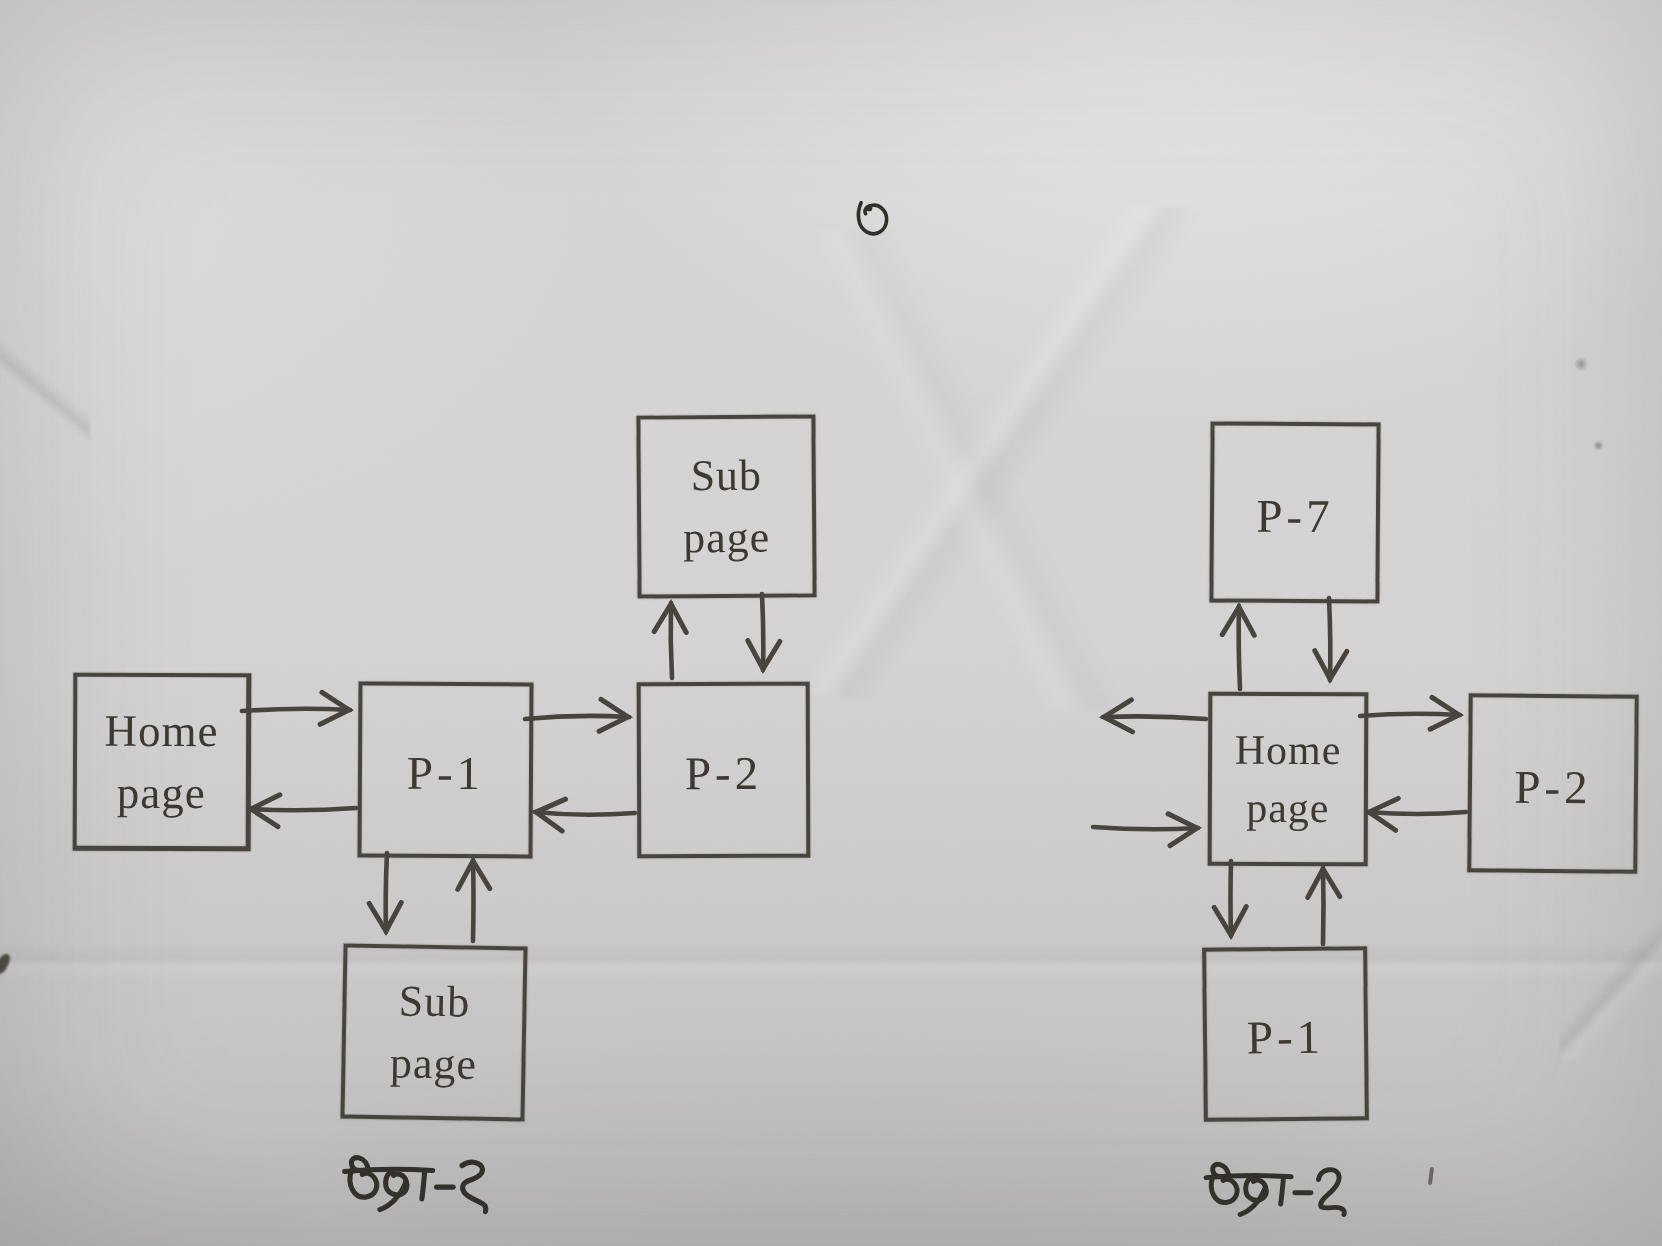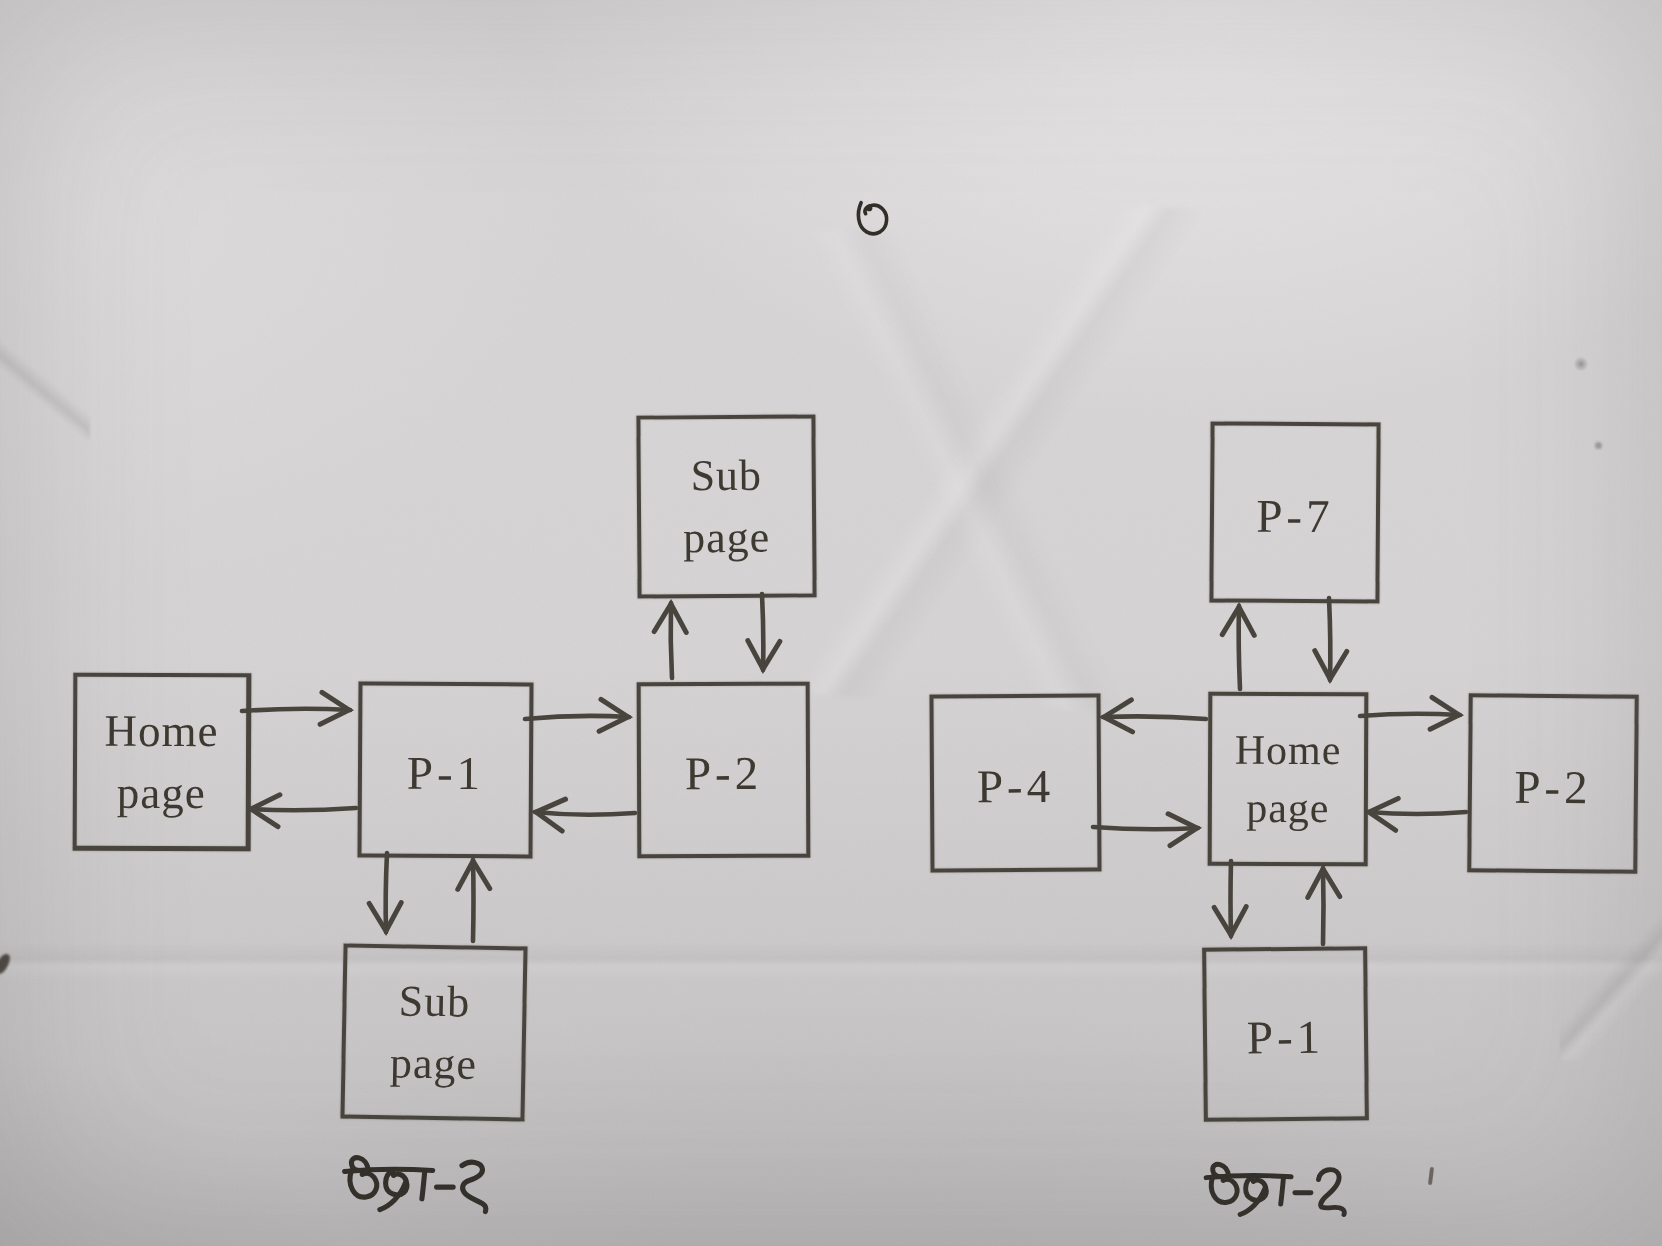--- a/index.html
+++ b/index.html
@@ -111,23 +111,20 @@
           <path d="M100,40 L117,40"></path>
           <path d="M126,18 C134,12 146,14 147,22 C147,28 140,31 134,33 C127,35 125,40 128,45 C132,51 141,53 147,57 C150,59 151,62 150,65"></path>
         </g>
       </svg>
     </div>
 
     <div class="node" style="left:1210px;top:422px;width:162px;height:173px;transform:rotate(.4deg);">
       <span class="pg">P-7</span>
     </div>
 
-    <div class="node" style="left:930px;top:694px;width:163px;height:170px;transform:rotate(-.3deg);">
-      <span class="pg">P-4</span>
-    </div>
 
     <div class="node" style="left:1208px;top:692px;width:152px;height:166px;transform:rotate(.2deg);">
       <span class="ln" style="font-size:42px;line-height:58px;">Home</span>
       <span class="ln" style="font-size:42px;line-height:58px;">page</span>
     </div>
 
     <div class="node" style="left:1468px;top:694px;width:162px;height:171px;transform:rotate(.5deg);">
       <span class="pg">P-2</span>
     </div>
 

